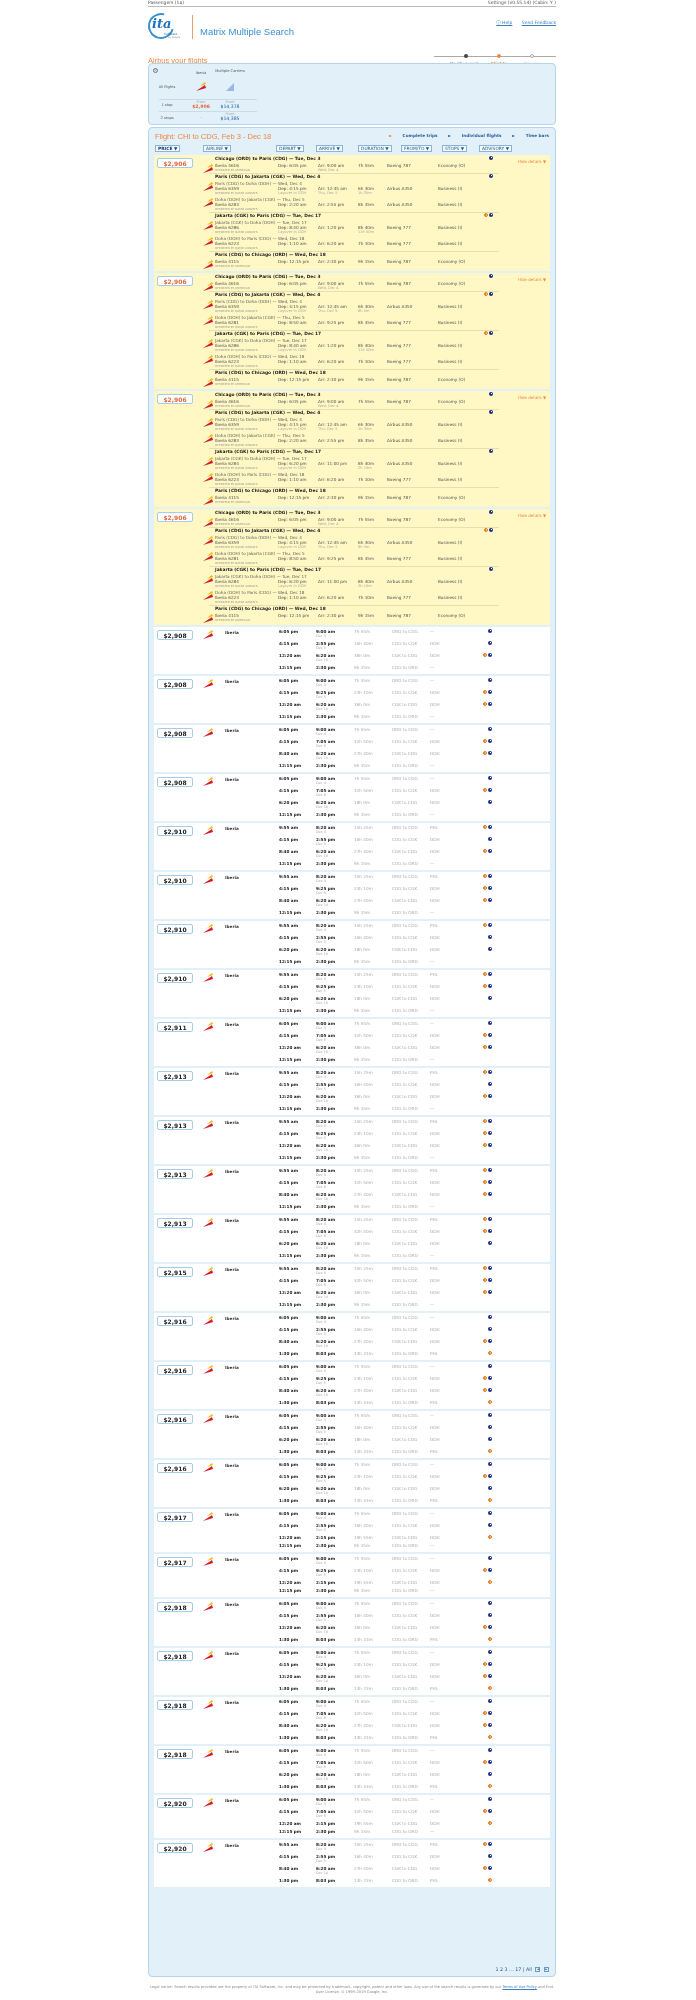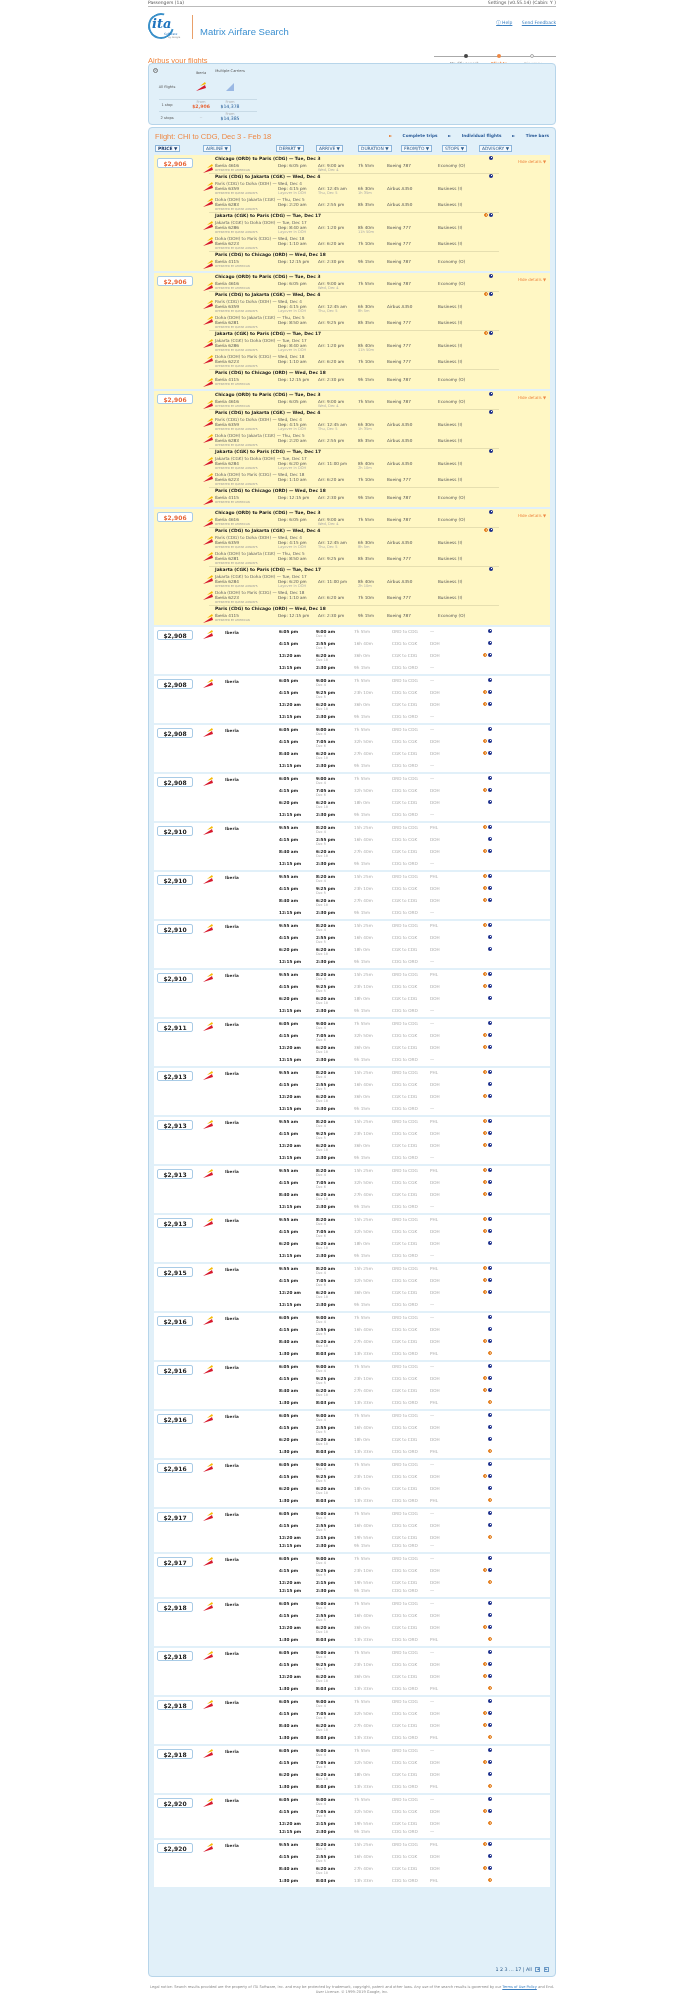--- a/index.html
+++ b/index.html
@@ -80,21 +80,21 @@
     <span>Settings (v0.55.14) (Cabin:   Y  )</span>
   </div>
   <div class="header">
     <div class="logo">
       <div class="circ"></div>
       <span class="ita">ita</span>
       <span class="sw">Software</span>
       <span class="bg">by Google</span>
     </div>
     <div class="vsep"></div>
-    <div class="apptitle">Matrix Airfare Search</div>
+    <div class="apptitle">Matrix Multiple Search</div>
     <div class="hdrlinks">
       <a><span>ⓘ </span><span>Help</span></a>
       <a>Send Feedback</a>
     </div>
     <div class="choose">Airbus your flights</div>
     <div class="steps">
       <div class="line"></div>
       <div class="dot" style="left:30px"></div>
       <div class="dot" style="left:63px;background:#ee8844"></div>
       <div class="dot" style="left:96px;background:#fff;border:1px solid #aaa"></div>
@@ -133,21 +133,21 @@
       <div class="mprice" style="color:#2a6099;font-weight:normal">$14,378</div>
     </div>
     <div class="mcol" style="left:38px;top:51px;width:28px;color:#aaa">--</div>
     <div class="mcol" style="left:66px;top:48px;width:30px">
       <div style="color:#aaa">From</div>
       <div class="mprice" style="color:#2a6099;font-weight:normal">$14,385</div>
     </div>
   </div>
 
   <div class="results">
-    <div class="rtitle">Flight: CHI to CDG, Dec 3 - Feb 18</div>
+    <div class="rtitle">Flight: CHI to CDG, Feb 3 - Dec 18</div>
     <div class="views">
       <span class="act">► <span>Complete trips</span></span>
       <span>► <span>Individual flights</span></span>
       <span>► <span>Time bars</span></span>
     </div>
     <div class="sorts">
       <span class="sortbtn active" style="left:0">PRICE ▼</span>
       <span class="sortbtn" style="left:48px">AIRLINE ▼</span>
       <span class="sortbtn" style="left:121px">DEPART ▼</span>
       <span class="sortbtn" style="left:161px">ARRIVE ▼</span>

